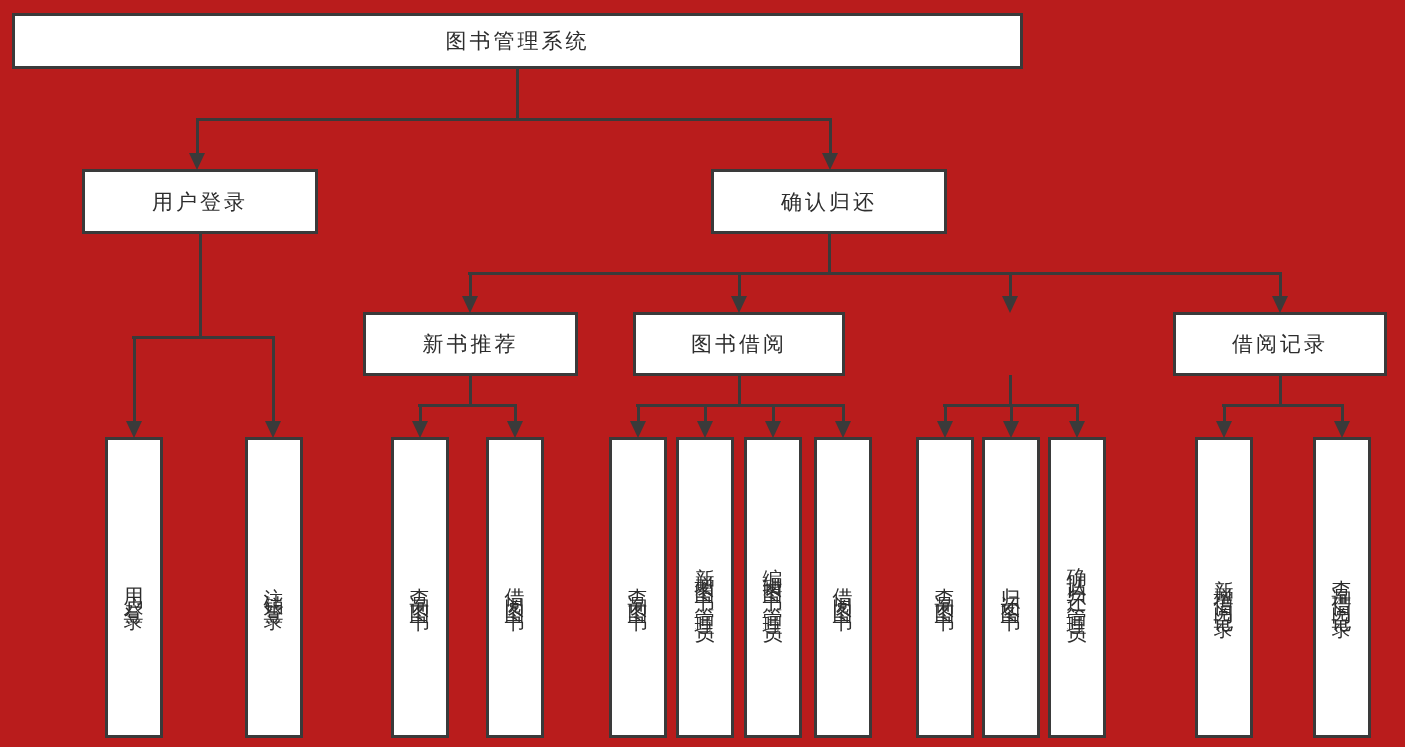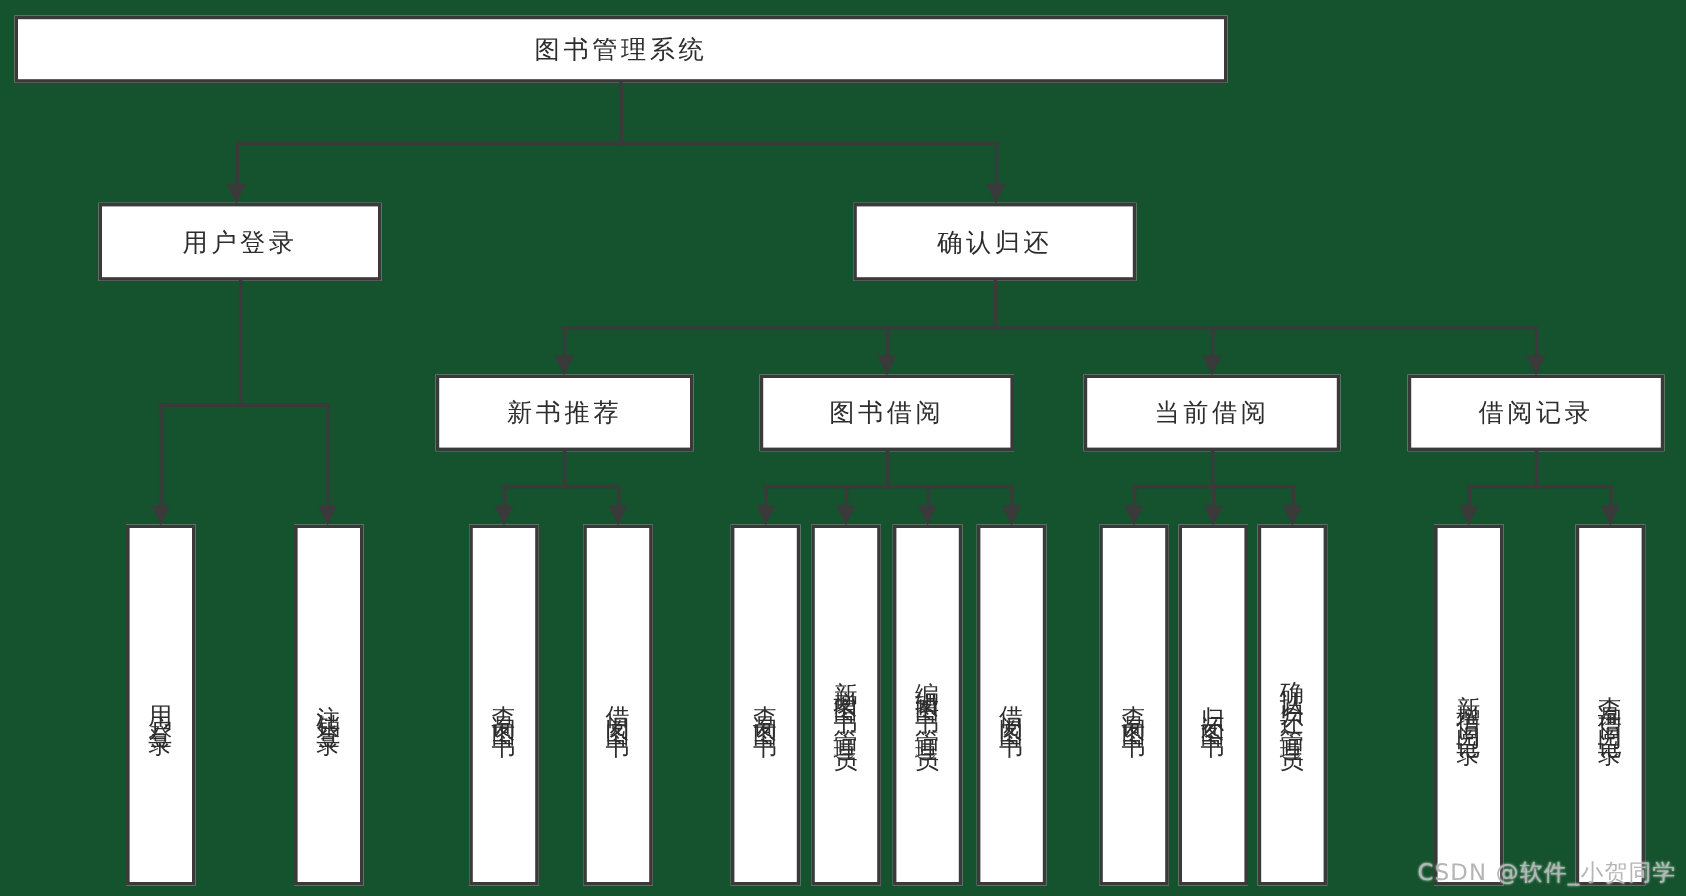--- a/index.html
+++ b/index.html
@@ -1,19 +1,19 @@
 <!DOCTYPE html>
 <html><head>
 <meta charset="utf-8">
 <style>
   html,body{margin:0;padding:0;background:#ffffff;}
   #canvas{
     position:relative;
     width:1405px;height:747px;
-    background:#14532d;
+    background:#b91c1c;
     font-family:"DejaVu Sans","Liberation Sans",sans-serif;
     overflow:hidden;
   }
   .box{
     position:absolute;
     box-sizing:border-box;
     border:3px solid #3a3a3a;
     background:#ffffff;
     display:flex;align-items:center;justify-content:center;
     color:#2d2d2d;
@@ -65,23 +65,20 @@
   </div>
   <div class="box" style="left:711px;top:169px;width:236px;height:65px;">
     <span>确认归还</span>
   </div>
 
   <div class="box" style="left:633px;top:312px;width:212px;height:64px;">
     <span>图书借阅</span>
   </div>
   <div class="box" style="left:363px;top:312px;width:215px;height:64px;">
     <span>新书推荐</span>
-  </div>
-  <div class="box" style="left:903px;top:312px;width:214px;height:64px;">
-    <span>当前借阅</span>
   </div>
   <div class="box" style="left:1173px;top:312px;width:214px;height:64px;">
     <span>借阅记录</span>
   </div>
 
   <div class="box leaf" style="left:105px;top:437px;width:58px;height:301px;">
     <span>用户登录</span>
   </div>
   <div class="box leaf" style="left:245px;top:437px;width:58px;height:301px;">
     <span>注销登录</span>
@@ -157,15 +154,14 @@
   <div class="hline" style="left:943px;top:404px;width:136px;"></div>
   <div class="arrow" style="left:943.5px;top:407px;height:14px;"></div>
   <div class="arrow" style="left:1009.5px;top:407px;height:14px;"></div>
   <div class="arrow" style="left:1075.5px;top:407px;height:14px;"></div>
 
   <div class="vline" style="left:1278.5px;top:375px;height:32px;"></div>
   <div class="hline" style="left:1222px;top:404px;width:122px;"></div>
   <div class="arrow" style="left:1222.5px;top:407px;height:14px;"></div>
   <div class="arrow" style="left:1340.5px;top:407px;height:14px;"></div>
 
-  <div class="watermark">CSDN @软件_小贺同学</div>
 
 </div>
 
 </body></html>

